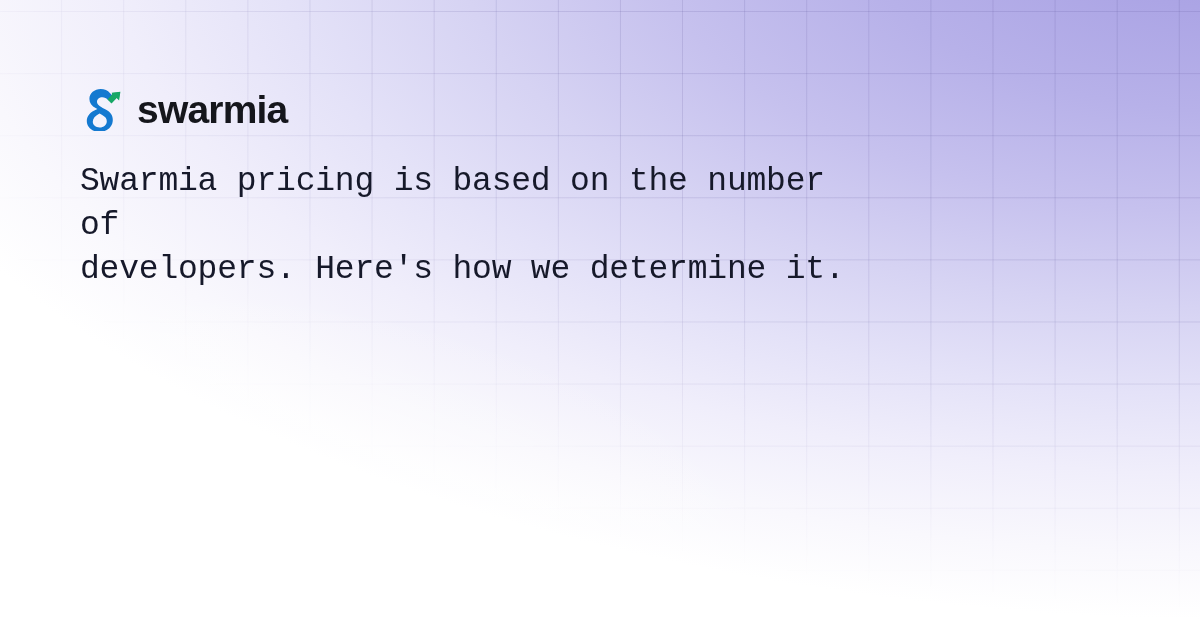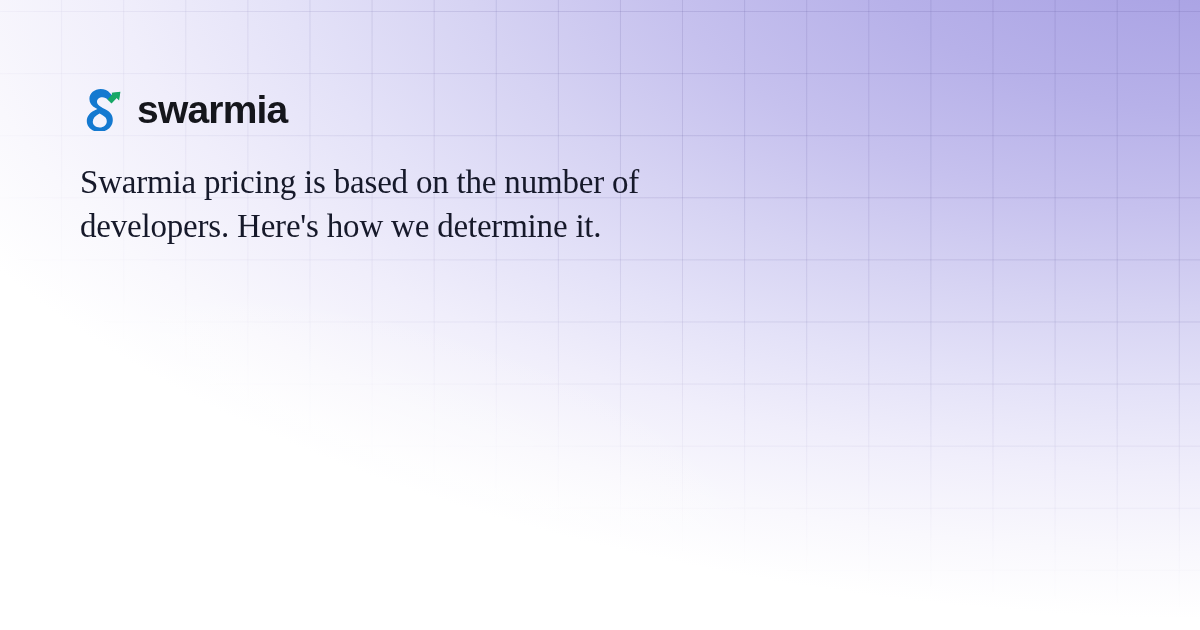--- a/index.html
+++ b/index.html
@@ -118,21 +118,21 @@
     font-weight:700;
     line-height:93px;
     letter-spacing:-1.9px;
     color:#4b3bcb;
     max-width:1060px;
     white-space:pre-line;
   }
 
   .subhead {
     margin-top:29px;
-    font-family:Liberation Serif, serif;
+    font-family:Liberation Mono, monospace;
     font-size:33px;
     font-weight:400;
     line-height:44px;
     letter-spacing:-0.2px;
     color:#16192a;
     max-width:780px;
     white-space:pre-line;
   }
 </style>
 </head>

